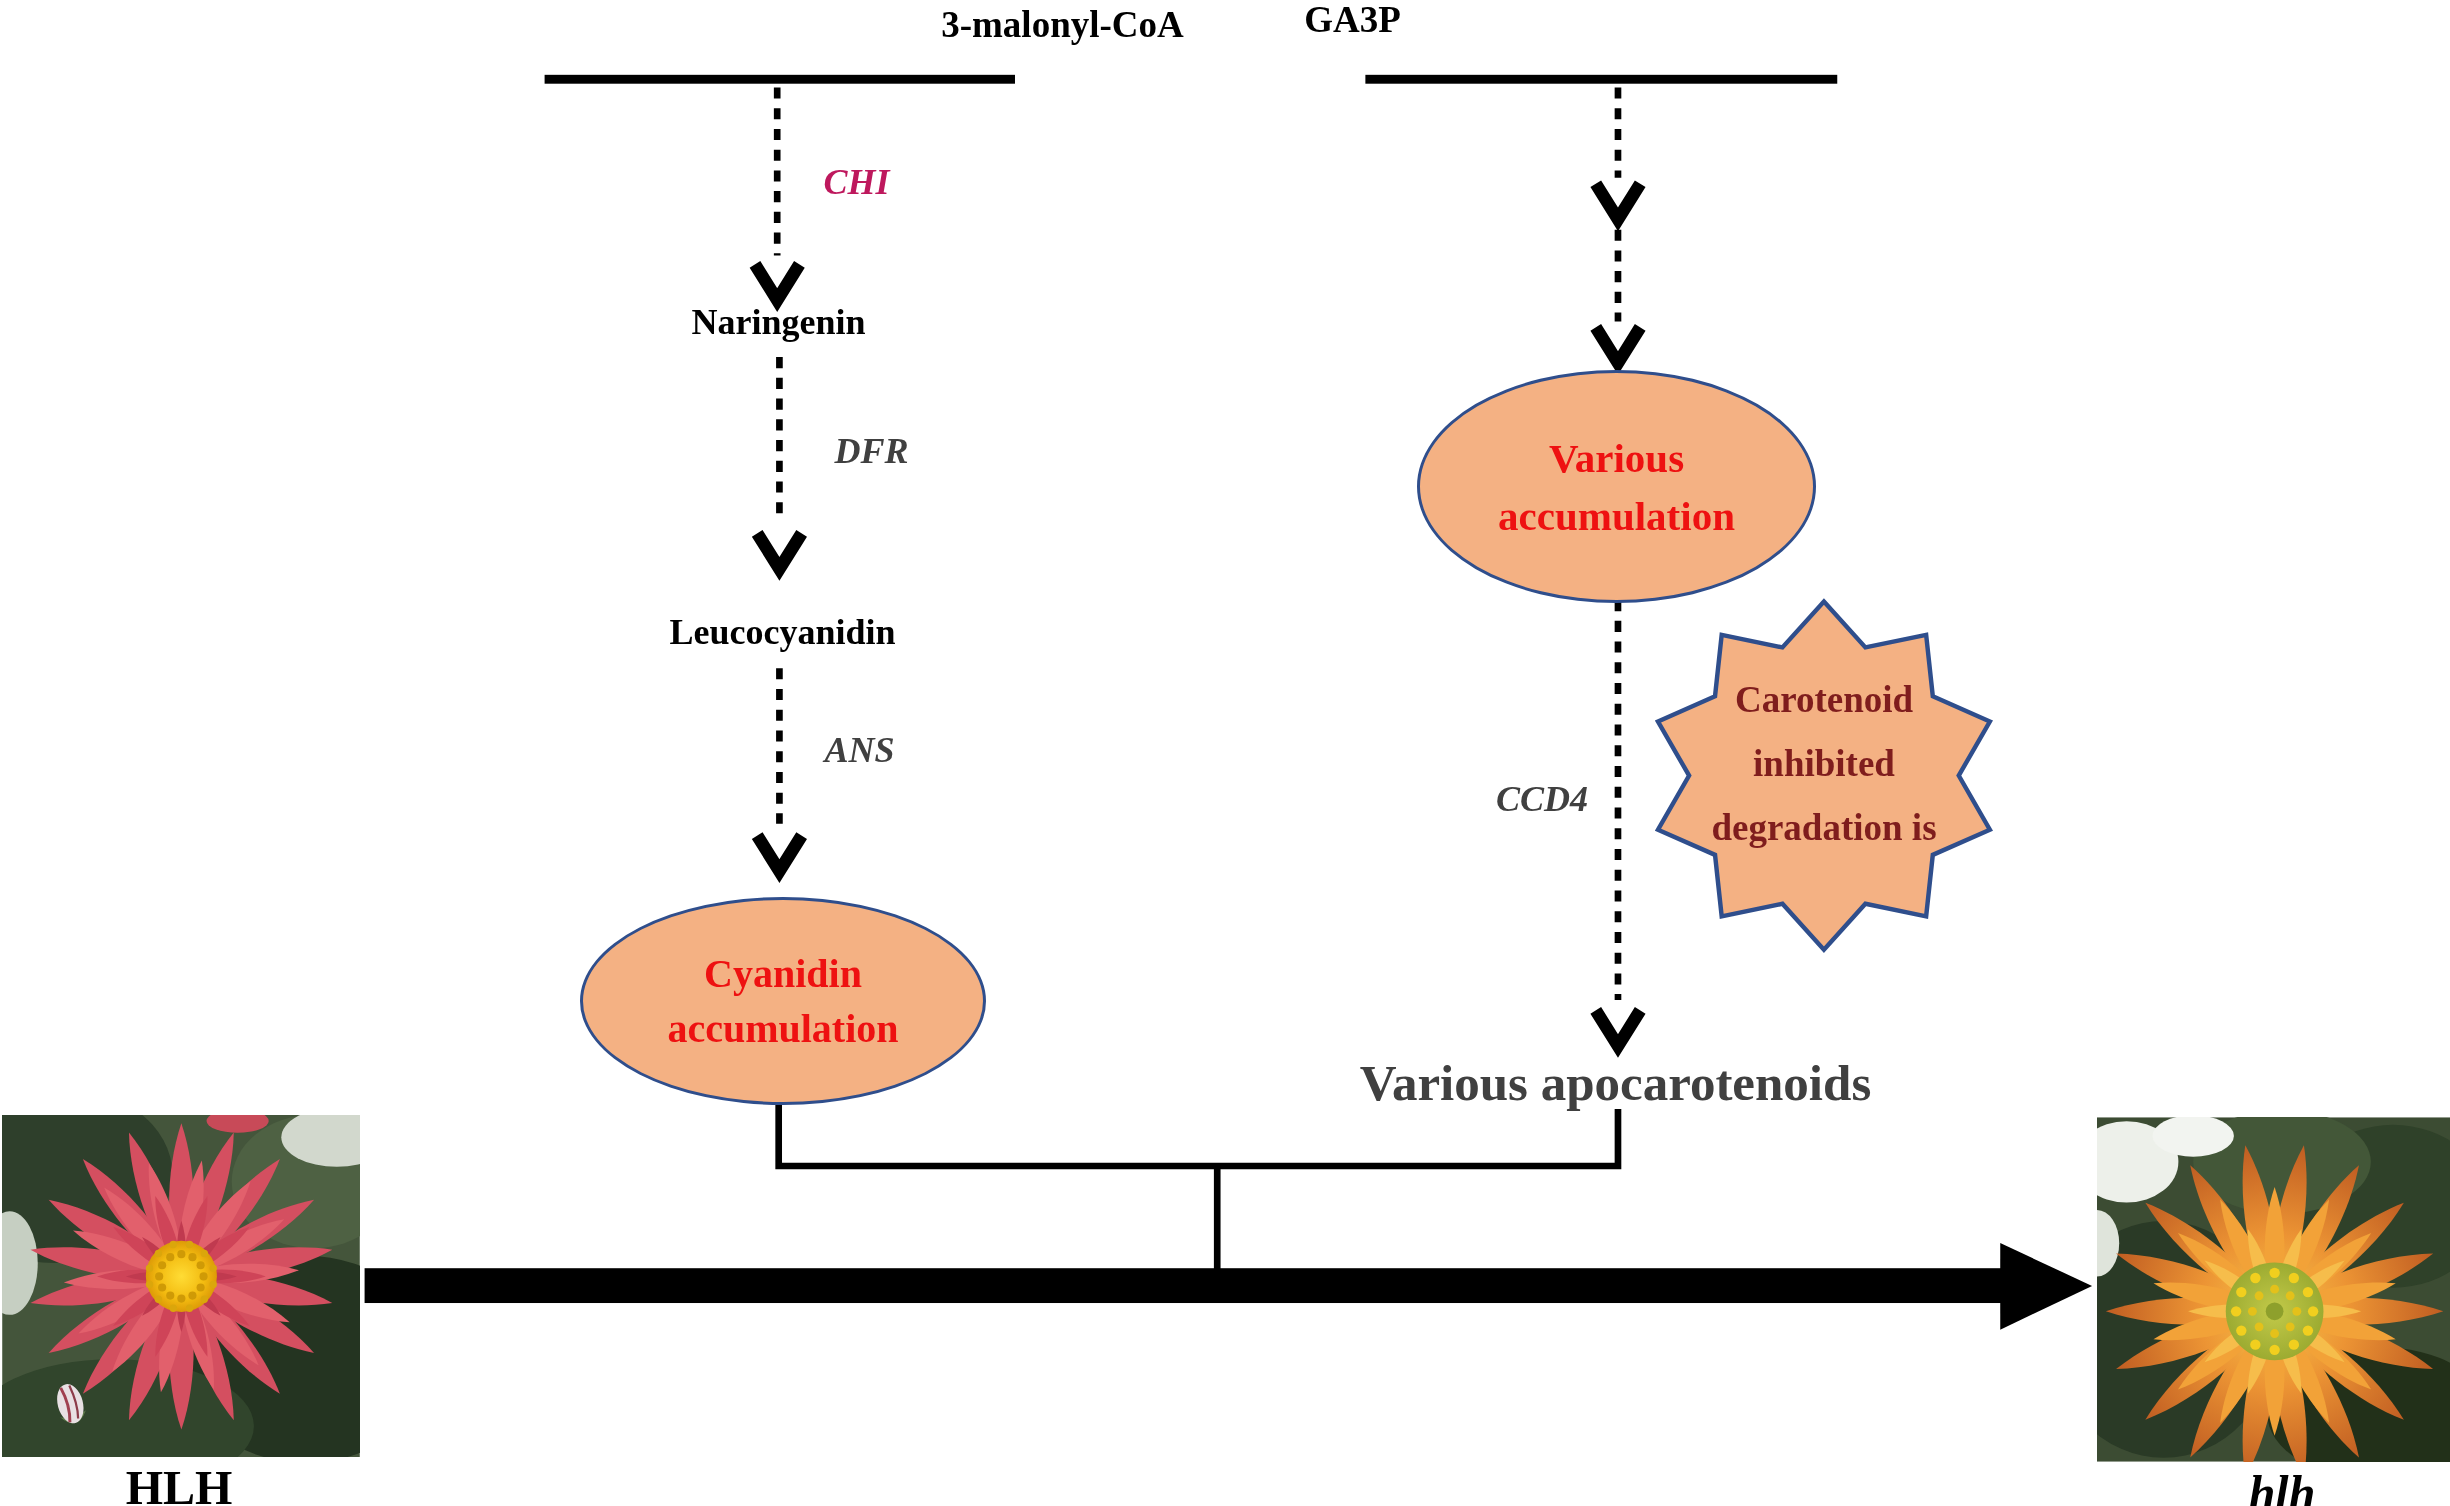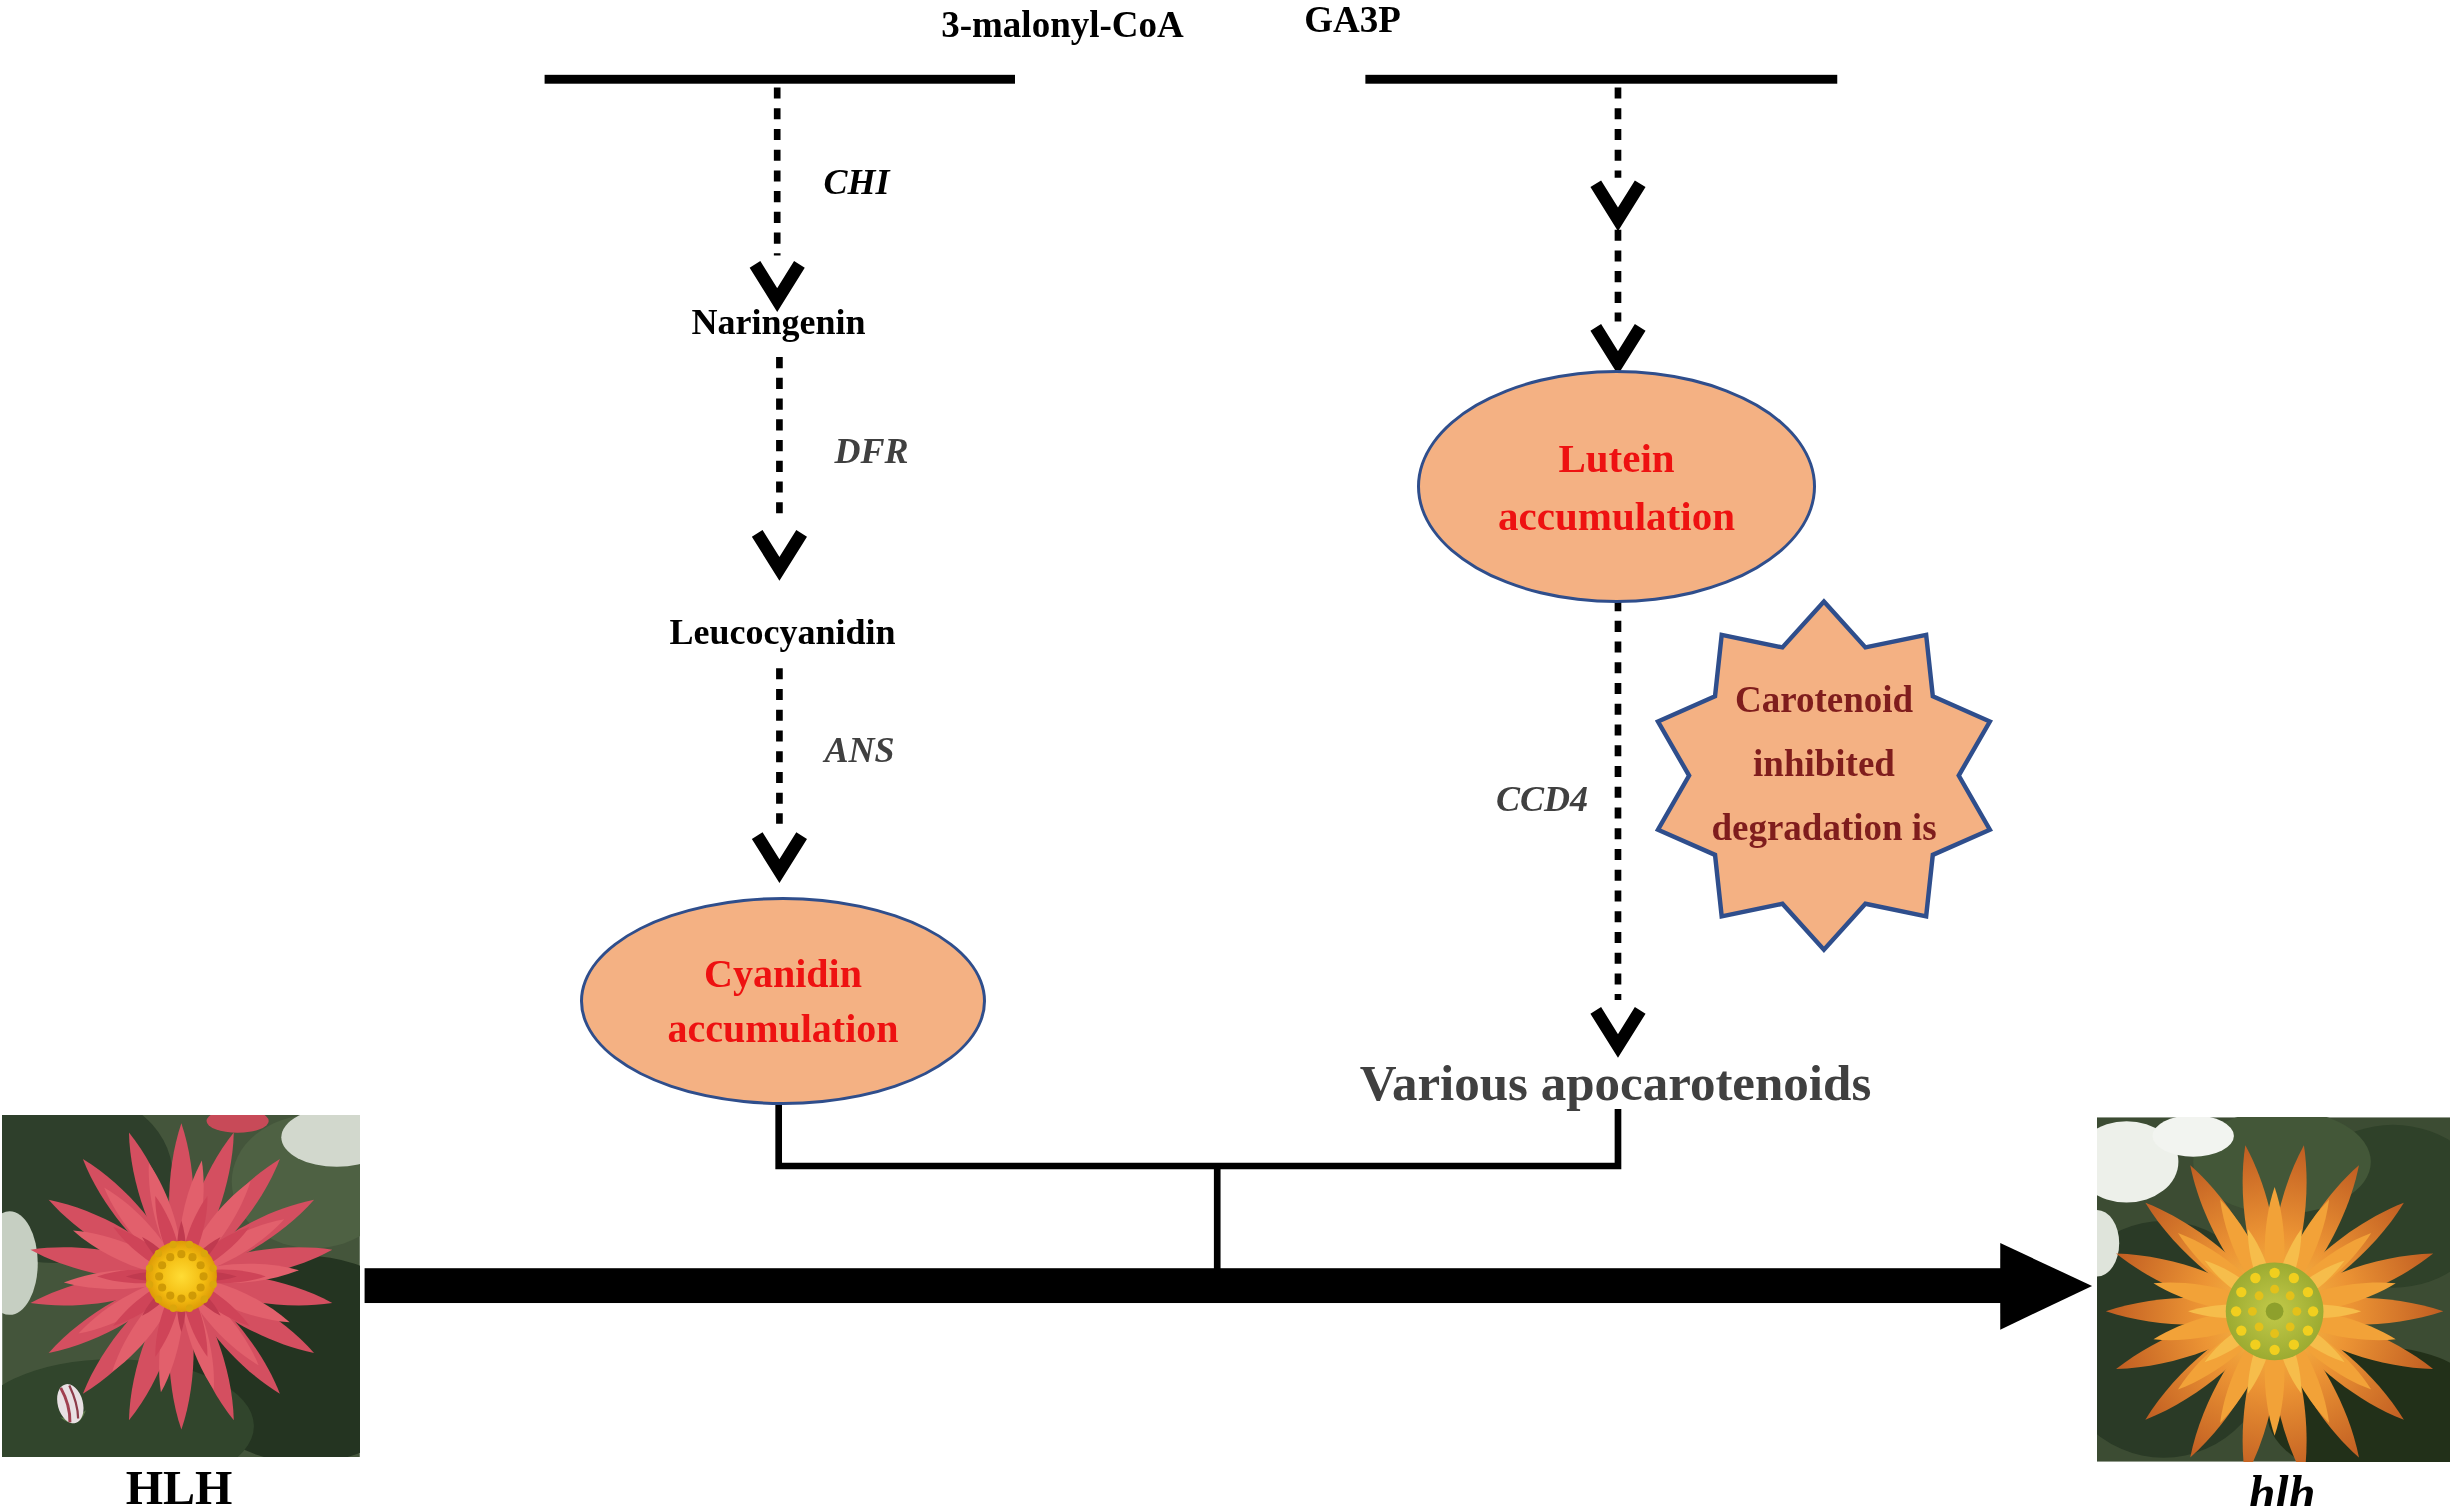--- a/index.html
+++ b/index.html
@@ -7,21 +7,21 @@
     position:relative;width:2450px;height:1506px;background:#ffffff;overflow:hidden;
     font-family:"Liberation Serif","DejaVu Serif",serif;
   }
   #overlay{position:absolute;left:0;top:0;z-index:1;}
   .txt{position:absolute;z-index:3;text-align:center;font-weight:bold;color:#000;line-height:1.15;}
   .fs50{font-size:37px;}
   .fs48{font-size:36px;}
   .fs56{font-size:51px;}
   .fs54{font-size:48px;}
   .enzyme{font-style:italic;font-size:36px;font-weight:bold;}
-  .red{color:#000000;font-style:italic;}
+  .red{color:#be185d;font-style:italic;}
   .blue{color:#404040;}
   .node{
     position:absolute;z-index:2;border-radius:50%;
     background:#f4b183;border:3.7px solid #2f4e8c;
     display:flex;flex-direction:column;align-items:center;justify-content:center;
   }
   .node .line{font-weight:bold;color:#ee1111;text-align:center;}
   #cyanidin-node .line{font-size:40px;line-height:55px;}
   #lutein-node .line{font-size:41px;line-height:58px;}
   #burst-text{position:absolute;z-index:3;text-align:center;}
@@ -75,21 +75,21 @@
   <div class="txt enzyme blue" style="left:1431px;top:779px;width:222px;">CCD4</div>
 
   <div class="txt fs48" style="left:556px;top:302px;width:445px;">Naringenin</div>
   <div class="txt fs48" style="left:560px;top:612px;width:445px;">Leucocyanidin</div>
 
   <div id="cyanidin-node" class="node" style="left:580px;top:897px;width:400px;height:202px;">
     <div class="line">Cyanidin</div>
     <div class="line">accumulation</div>
   </div>
   <div id="lutein-node" class="node" style="left:1417px;top:370px;width:393px;height:227px;">
-    <div class="line">Lutein</div>
+    <div class="line">Various</div>
     <div class="line">accumulation</div>
   </div>
 
   <div id="burst-text" style="left:1639px;top:668px;width:370px;">
     <div class="line">Carotenoid</div>
     <div class="line">inhibited</div>
     <div class="line">degradation is</div>
   </div>
 
   <div class="txt fs56 blue" style="left:1319px;top:1054px;width:593px;">Various apocarotenoids</div>

